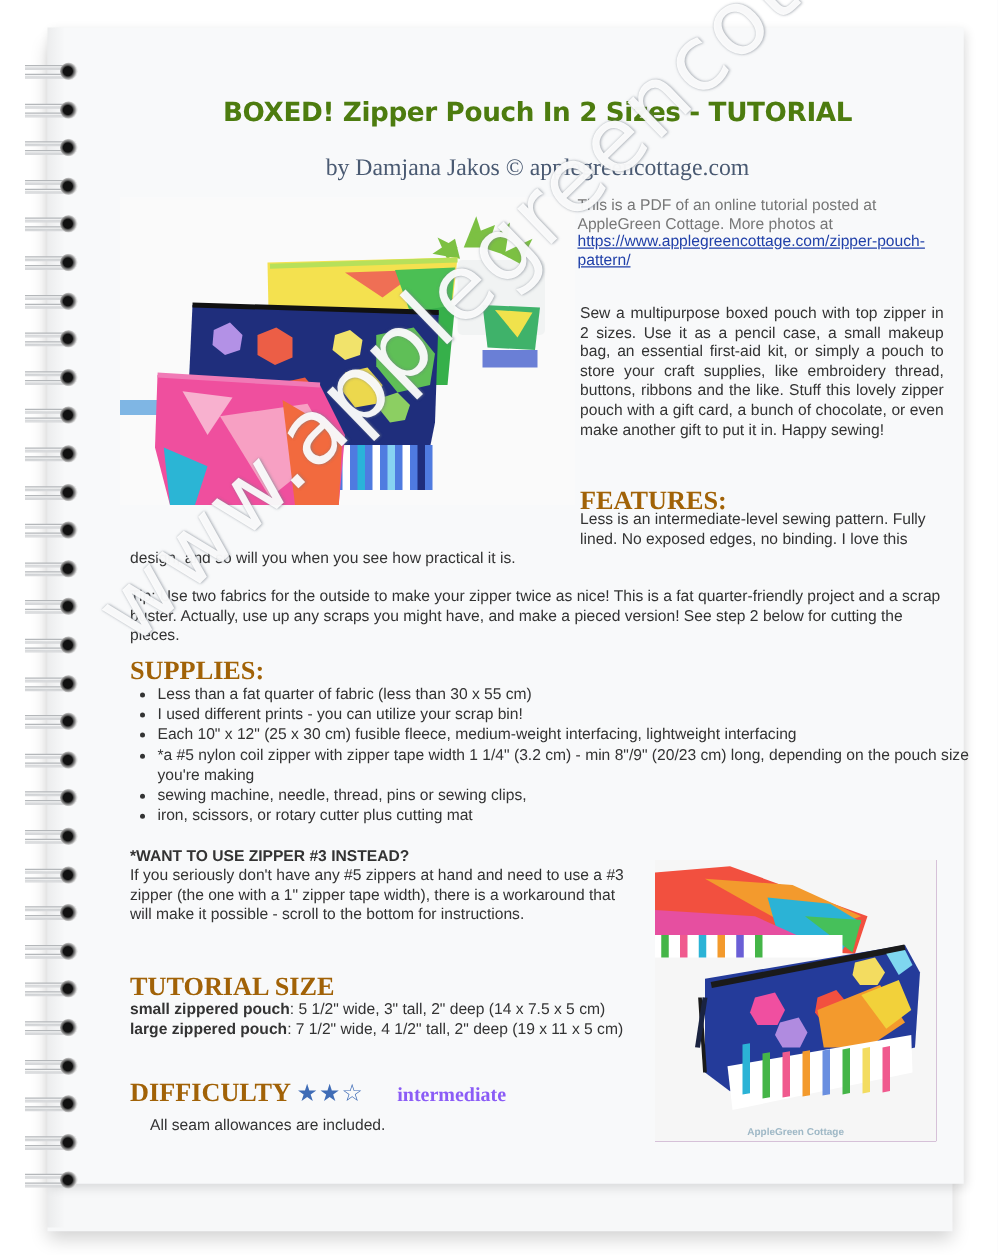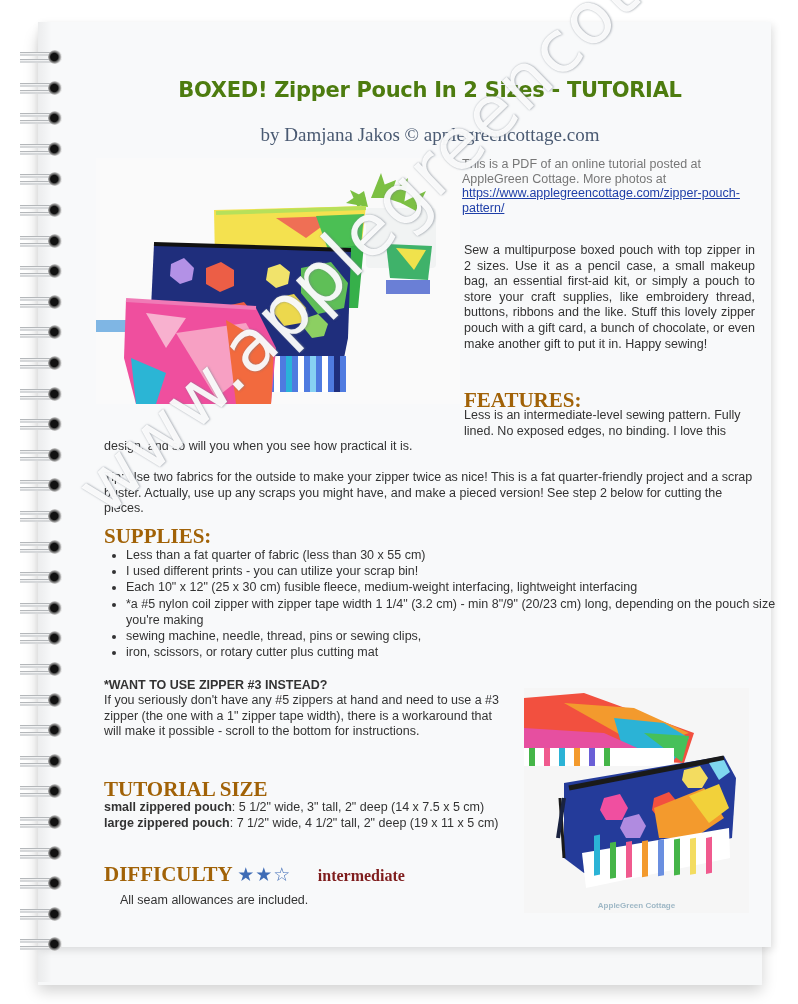--- a/index.html
+++ b/index.html
@@ -68,21 +68,21 @@
   }
   ul.supplies {
     position:absolute; left:104px; top:547px; width:660px; margin:0; padding:0 0 0 22px;
     font-size:12.5px; line-height:16.2px; color:#333;
   }
   ul.supplies li { padding-left:0; }
   .bold { font-weight:bold; }
   .stars { color:#3f6cb6; font-size:19px; letter-spacing:1px; }
   .stars .empty { color:#3f6cb6; }
   .level {
-    font-family:"Liberation Serif", serif; font-weight:bold; font-size:16px; color:#7f1d1d;
+    font-family:"Liberation Serif", serif; font-weight:bold; font-size:16px; color:#8b5cf6;
   }
   .watermark {
     position:absolute; left:60px; top:470px; width:900px;
     transform:rotate(-44deg); transform-origin:0 0;
     font-family:"DejaVu Sans", sans-serif; font-size:72px; letter-spacing:2px;
     color:rgba(255,255,255,0.92);
     text-shadow:0 0 2px rgba(120,130,140,0.55), 1px 1px 2px rgba(120,130,140,0.35);
     pointer-events:none; white-space:nowrap;
   }
   .img-caption {

